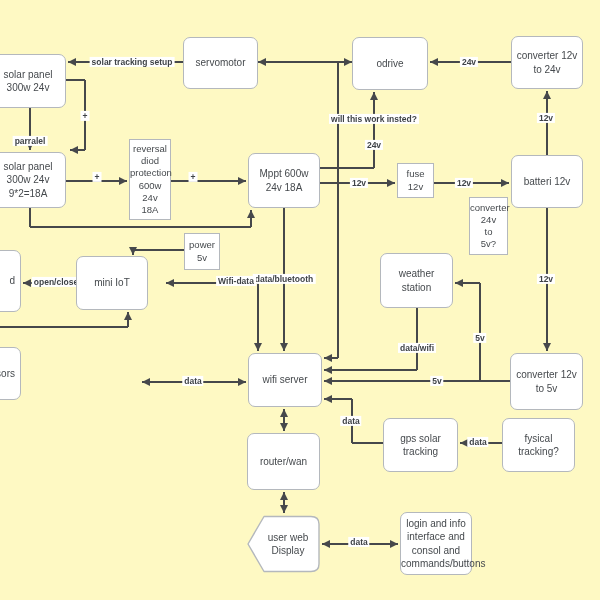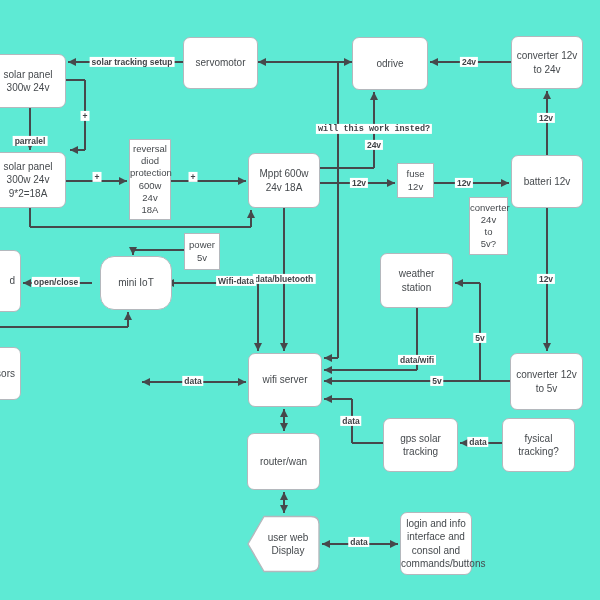--- a/index.html
+++ b/index.html
@@ -3,21 +3,21 @@
 <meta charset="utf-8">
 <style>
   html,body{margin:0;padding:0;}
   body{
     width:600px;height:600px;overflow:hidden;background:#ffffff;
     font-family:"Liberation Sans","DejaVu Sans",sans-serif;
     position:relative;
   }
   #stage{
     position:absolute;left:0;top:0;width:600px;height:600px;overflow:hidden;
-    background:#5eead4;
+    background:#fef9c3;
   }
   .node{
     position:absolute;
     background:#ffffff;
     border:1.4px solid #b4b8bd;
     border-radius:7px;
     display:flex;align-items:center;justify-content:center;
     box-sizing:border-box;
     z-index:3;
   }
@@ -100,21 +100,21 @@
     <div style="position: absolute; left: 0px; top: 0px;">
       <div class="seg" style="left: 29.25px; top: 208px; width: 1.5px; height: 19px;"></div>
       <div class="seg" style="left: 30px; top: 226.25px; width: 221px; height: 1.5px;"></div>
       <div class="seg" style="left: 250.25px; top: 210px; width: 1.5px; height: 17px;"></div>
       <div class="arrow up" style="left: 247px; top: 210px;"></div>
     </div>
     <div style="position: absolute; left: 0px; top: 0px;">
       <div class="seg" style="left: 320px; top: 167.25px; width: 54px; height: 1.5px;"></div>
       <div class="seg" style="left: 373.25px; top: 92px; width: 1.5px; height: 76px;"></div>
       <div class="arrow up" style="left: 370px; top: 92px;"></div>
-      <span class="edge-label" style="left: 374px; top: 129px; font-family: Liberation Mono, monospace;">will this work insted?</span>
+      <span class="edge-label" style="left: 374px; top: 119px;">will this work insted?</span>
       <span class="edge-label" style="left: 374px; top: 145px;">24v</span>
     </div>
     <div style="position: absolute; left: 0px; top: 0px;">
       <div class="seg" style="left: 320px; top: 182.25px; width: 75px; height: 1.5px;"></div>
       <div class="arrow right" style="left: 386.5px; top: 179px;"></div>
       <span class="edge-label" style="left: 359px; top: 183px;">12v</span>
     </div>
     <div style="position: absolute; left: 0px; top: 0px;">
       <div class="seg" style="left: 434px; top: 182.25px; width: 75px; height: 1.5px;"></div>
       <div class="arrow right" style="left: 500.5px; top: 179px;"></div>
@@ -138,21 +138,21 @@
     <div style="position: absolute; left: 0px; top: 0px;">
       <div class="seg" style="left: 479.25px; top: 283px; width: 1.5px; height: 98px;"></div>
       <div class="seg" style="left: 455px; top: 282.25px; width: 25px; height: 1.5px;"></div>
       <div class="arrow left" style="left: 455px; top: 279px;"></div>
       <span class="edge-label" style="left: 480px; top: 338px;">5v</span>
     </div>
     <div style="position: absolute; left: 0px; top: 0px;">
       <div class="seg" style="left: 416.25px; top: 308px; width: 1.5px; height: 62px;"></div>
       <div class="seg" style="left: 324px; top: 369.25px; width: 93px; height: 1.5px;"></div>
       <div class="arrow left" style="left: 324px; top: 366px;"></div>
-      <span class="edge-label" style="left: 417px; top: 360px;">data/wifi</span>
+      <span class="edge-label" style="left: 417px; top: 348px;">data/wifi</span>
     </div>
     <div style="position: absolute; left: 0px; top: 0px;">
       <div class="seg" style="left: 283.25px; top: 208px; width: 1.5px; height: 143px;"></div>
       <div class="arrow down" style="left: 280px; top: 342.5px;"></div>
       <span class="edge-label" style="left: 284px; top: 279px;">data/bluetooth</span>
     </div>
     <div style="position: absolute; left: 0px; top: 0px;">
       <div class="seg" style="left: 257.25px; top: 283px; width: 1.5px; height: 68px;"></div>
       <div class="seg" style="left: 166px; top: 282.25px; width: 92px; height: 1.5px;"></div>
       <div class="arrow left" style="left: 166px; top: 279px;"></div>
@@ -249,21 +249,21 @@
     <div class="node small" style="left: 469px; top: 197px; width: 39px; height: 58px;">
       <span class="node-label">converter
 24v
 to
 5v?</span>
     </div>
     <div class="node small" style="left: 184px; top: 233px; width: 36px; height: 37px;">
       <span class="node-label">power
 5v</span>
     </div>
-    <div class="node" style="left: 100px; top: 256px; width: 72px; height: 54px; border-radius: 14px;">
+    <div class="node" style="left: 76px; top: 256px; width: 72px; height: 54px;">
       <span class="node-label">mini IoT</span>
     </div>
     <div class="node align-right" style="left: -60px; top: 250px; width: 81px; height: 62px;">
       <span class="node-label">d</span>
     </div>
     <div class="node align-right" style="left: -60px; top: 347px; width: 81px; height: 53px;">
       <span class="node-label">sors</span>
     </div>
     <div class="node" style="left: 380px; top: 253px; width: 73px; height: 55px;">
       <span class="node-label">weather

